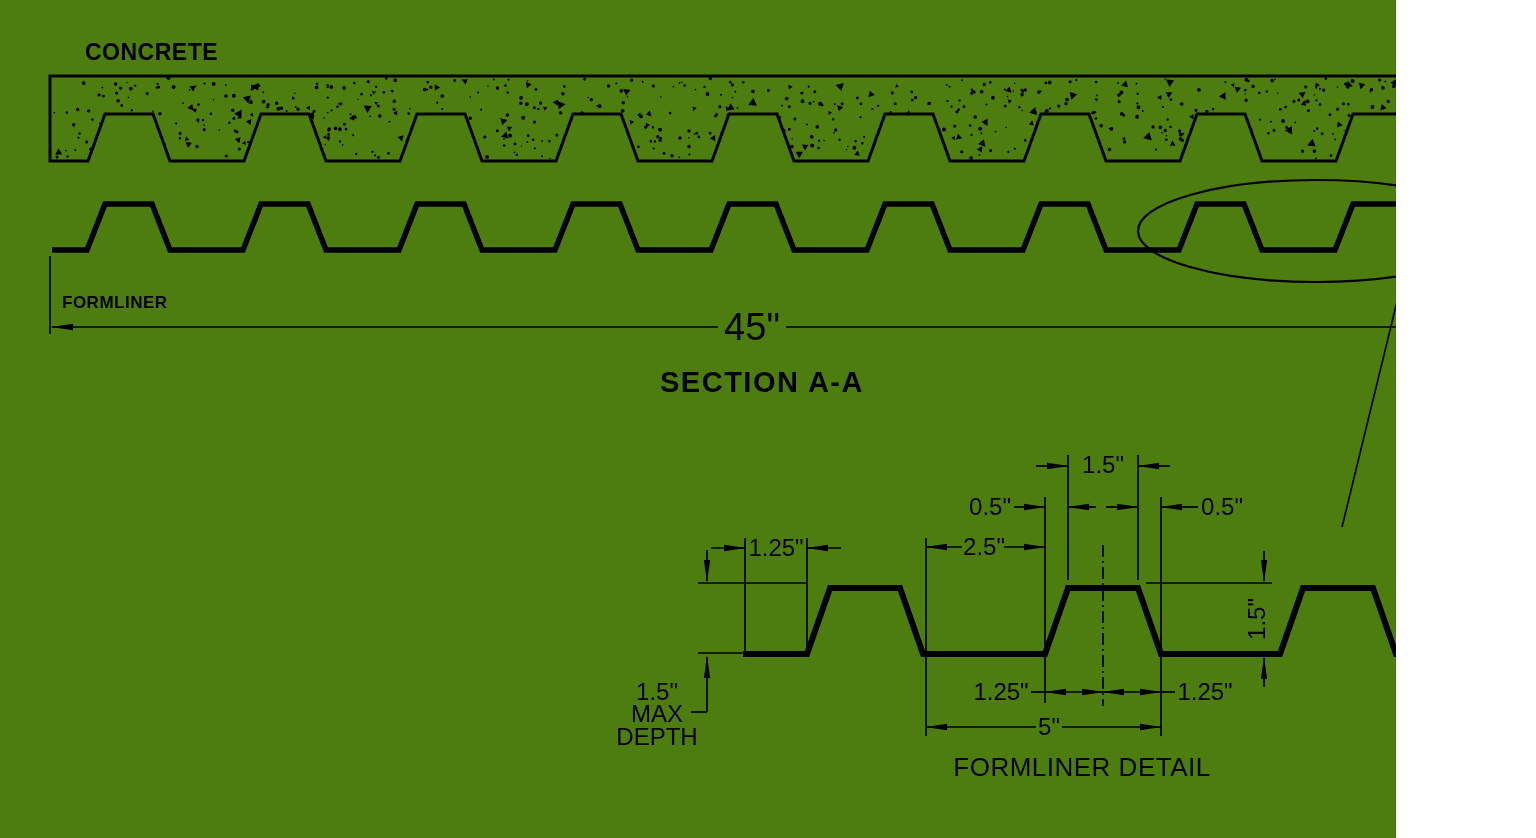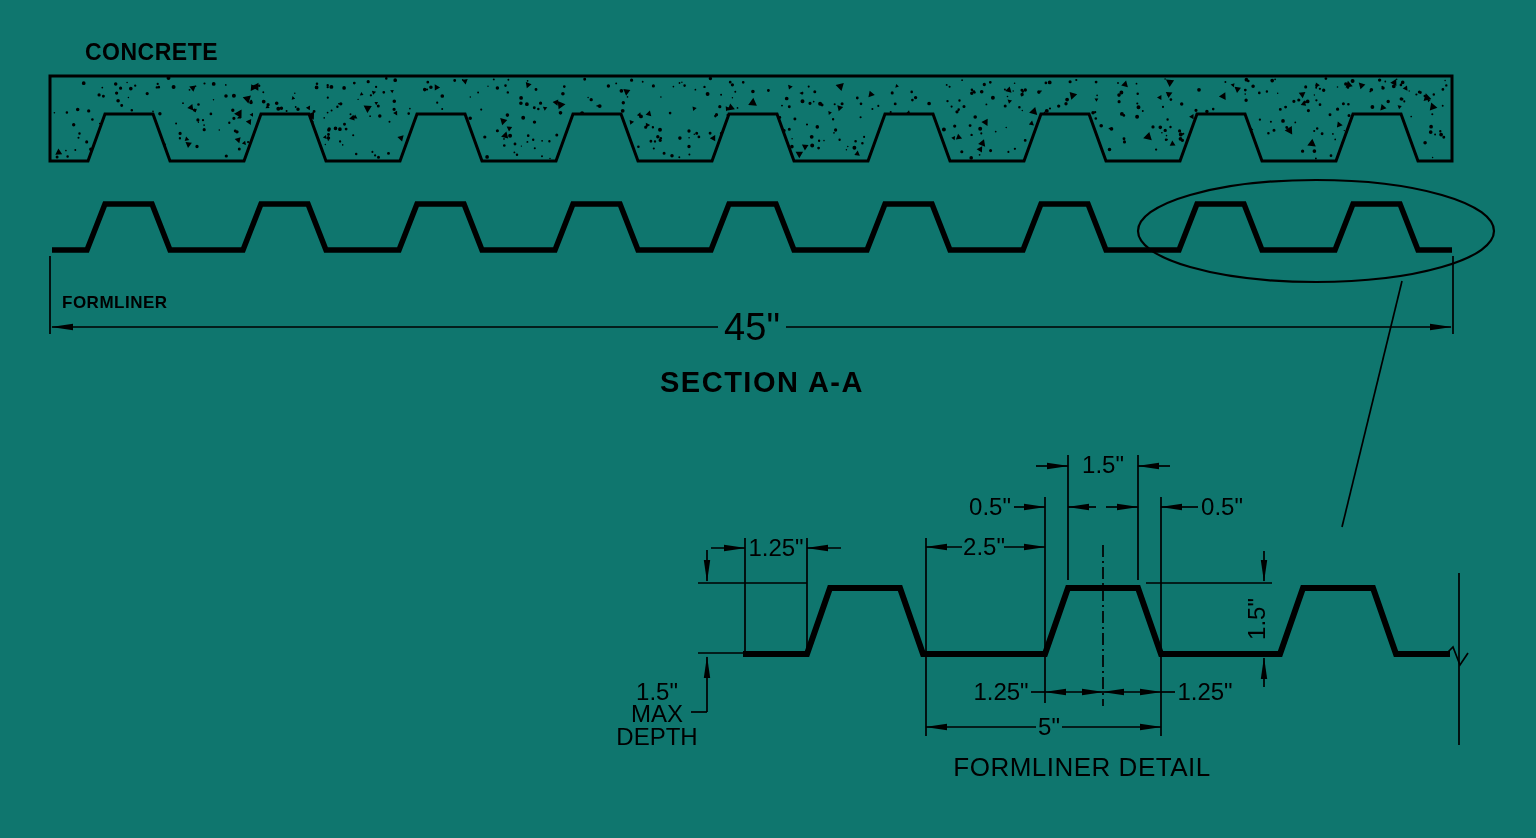--- a/index.html
+++ b/index.html
@@ -1,16 +1,16 @@
 <!DOCTYPE html>
 <html><head>
 <meta charset="utf-8">
 <style>
   html,body{margin:0;padding:0;background:#ffffff;}
-  .page{position:relative;width:1536px;height:838px;background:#0f766e;overflow:hidden;
+  .page{position:relative;width:1396px;height:838px;background:#4d7c0f;overflow:hidden;
         font-family:"Liberation Sans", sans-serif;}
   svg text{fill:#000;}
   .lbl-bold{font-weight:bold;}
   .dim{font-size:24px;}
   .thin{stroke:#000;stroke-width:1.7;fill:none;}
   .thick{stroke:#000;fill:none;}
 </style>
 </head>
 <body>
 

